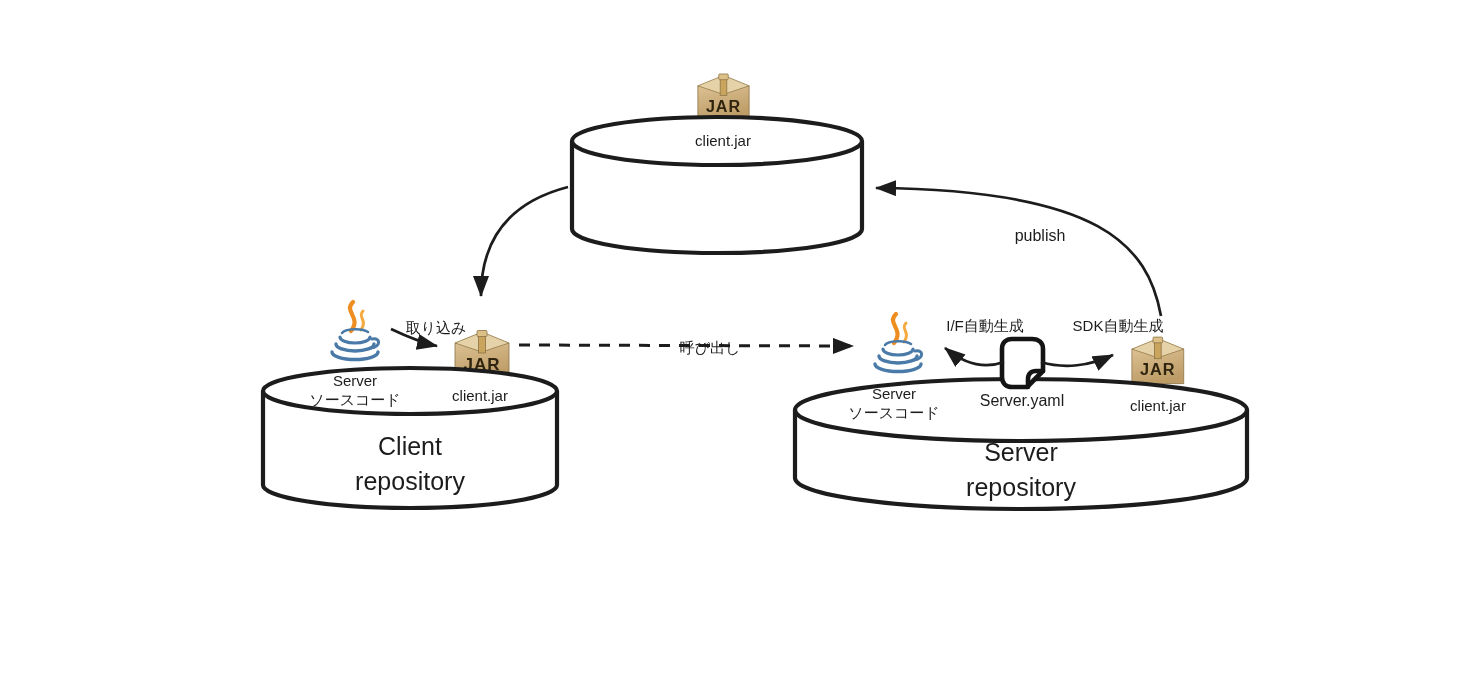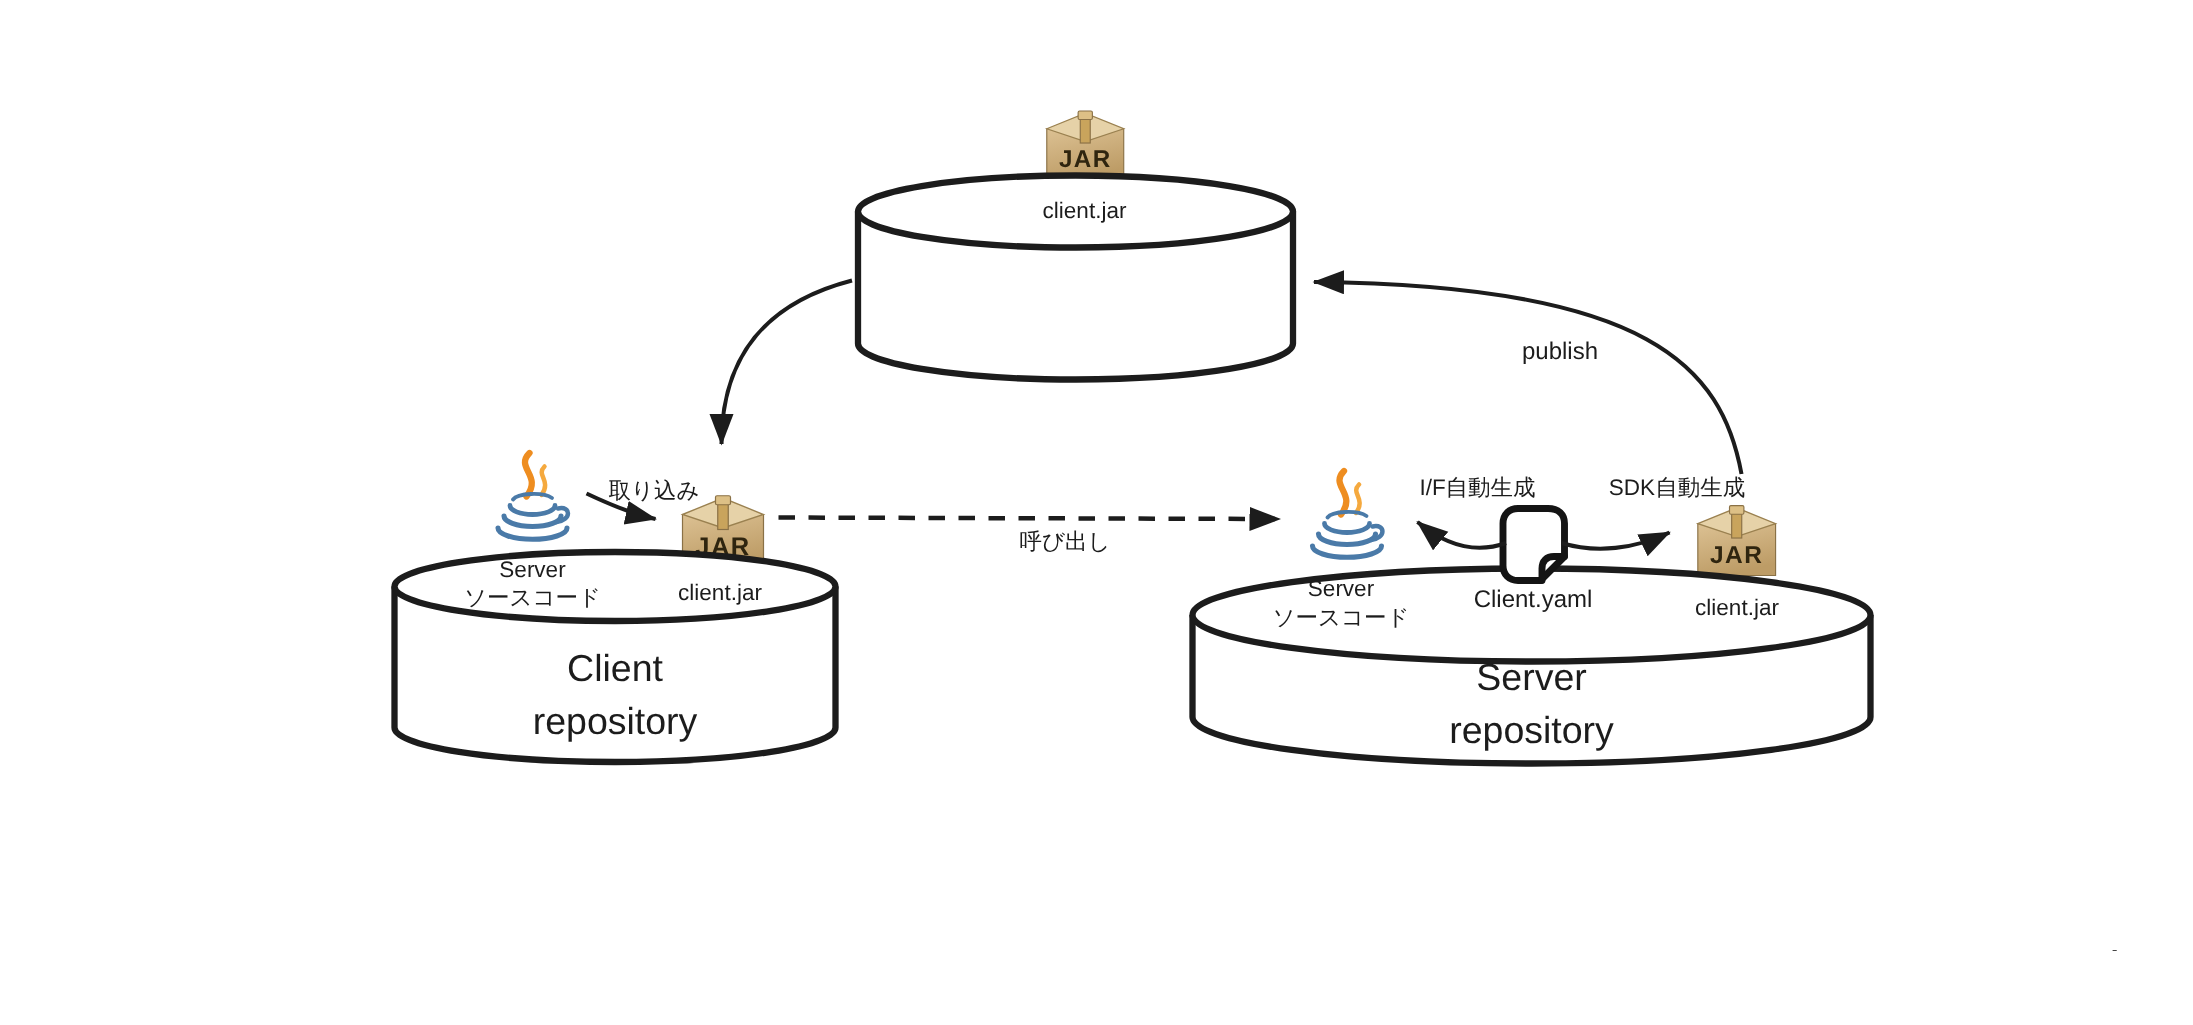--- a/index.html
+++ b/index.html
@@ -109,28 +109,28 @@
   <div class="lbl fs15" style="left:723px;top:141px;">client.jar</div>
 
   <div class="lbl fs15" style="left:436px;top:328px;">取り込み</div>
 
   <div class="lbl src" style="left:355px;top:390px;">Server
 ソースコード</div>
   <div class="lbl fs15" style="left:480px;top:396px;">client.jar</div>
   <div class="lbl title" style="left:410px;top:464px;">Client
 repository</div>
 
-  <div class="lbl fs15" style="left:690px;top:362px;padding-left:40px;">呼び出し</div>
+  <div class="lbl fs15" style="left:690px;top:348px;padding-left:40px;">呼び出し</div>
 
   <div class="lbl fs16" style="left:1040px;top:236px;">publish</div>
 
   <div class="lbl fs15" style="left:972px;top:326px;margin-left:13px;">I/F自動生成</div>
   <div class="lbl fs15" style="left:1118px;top:326px;">SDK自動生成</div>
 
   <div class="lbl src" style="left:894px;top:403px;">Server
 ソースコード</div>
-  <div class="lbl fs16" style="left:1022px;top:401px;">Client.yaml</div>
+  <div class="lbl fs16" style="left:1022px;top:401px;">Server.yaml</div>
   <div class="lbl fs15" style="left:1158px;top:406px;">client.jar</div>
   <div class="lbl title" style="left:1021px;top:470px;">Server
 repository</div>
 
   <div class="watermark">miro</div>
 </div>
 
 </body></html>

